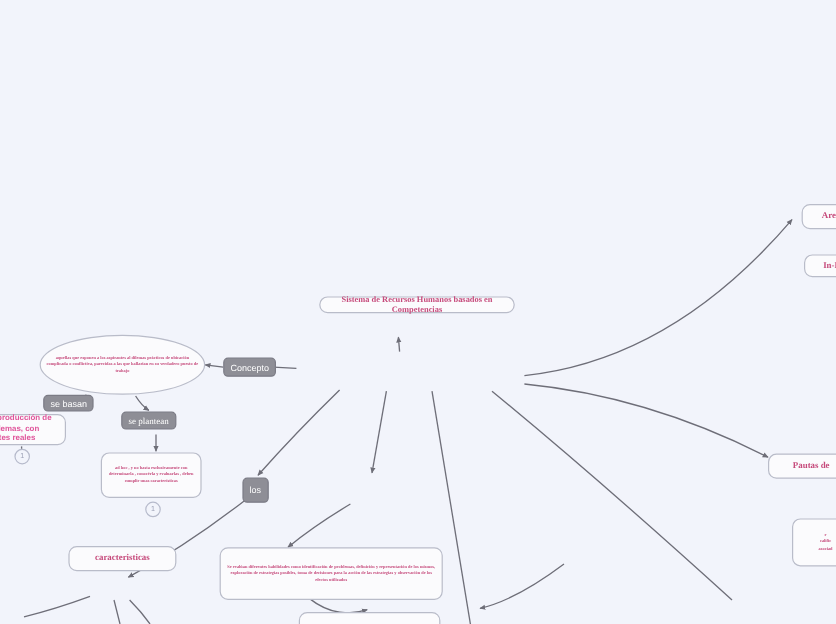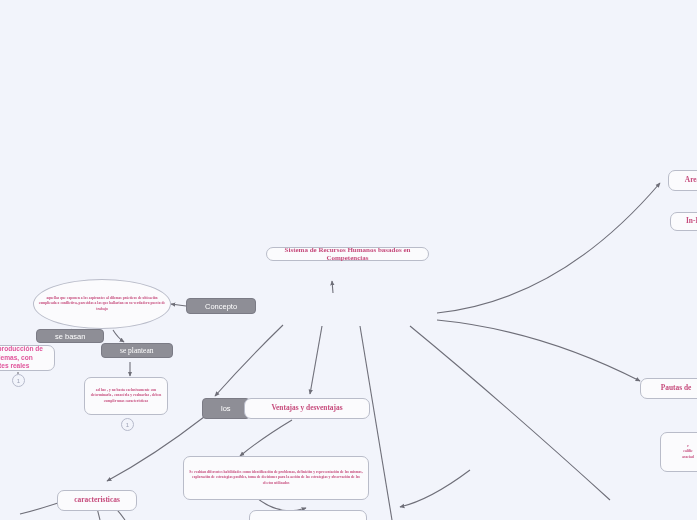--- a/index.html
+++ b/index.html
@@ -68,21 +68,21 @@
     box-sizing: border-box;
     background: #8e8e96;
     border: 1px solid #7b7b85;
     border-radius: 4px;
     color: #ffffff;
     display: flex;
     align-items: center;
     justify-content: center;
     font-family: "Liberation Sans", sans-serif;
     font-size: 7.5px;
-    padding: 2px 18px;
+    padding: 2px 5px;
     white-space: nowrap;
   }
   .marker {
     position: absolute;
     width: 11px;
     height: 11px;
     border: 1px solid #b6bacb;
     border-radius: 50%;
     background: #f2f4fb;
     color: #9da2b6;
@@ -194,29 +194,26 @@
   </div>
 
   <div class="marker" style="left:121px; top:418px;">
     <span>1</span>
   </div>
 
   <div class="badge" style="left:202px; top:398px; height:21px;">
     <span>los</span>
   </div>
 
-  <div class="node label-node" style="left:244px; top:398px; width:126px; height:21px;">
-    <span>Ventajas y desventajas</span>
-  </div>
 
   <div class="node tiny" style="left:183px; top:456px; width:186px; height:44px;">
     <span>Se evalúan diferentes habilidades como identificación de problemas, definición y representación de los mismos, exploración de estrategias posibles, toma de decisiones para la acción de las estrategias y observación de los efectos utilizados</span>
   </div>
 
-  <div class="node label-node" style="left:57px; top:455px; width:80px; height:21px;margin-top:35px;">
+  <div class="node label-node" style="left:57px; top:455px; width:90px; height:21px;">
     <span>caracteristicas</span>
   </div>
 
   <div class="node" style="left:249px; top:510px; width:118px; height:22px;"></div>
 
   <div class="node label-node" style="left:668px; top:170px; width:52px; height:21px;">
     <span>Areas</span>
   </div>
 
   <div class="node label-node" style="left:670px; top:212px; width:50px; height:19px;">

